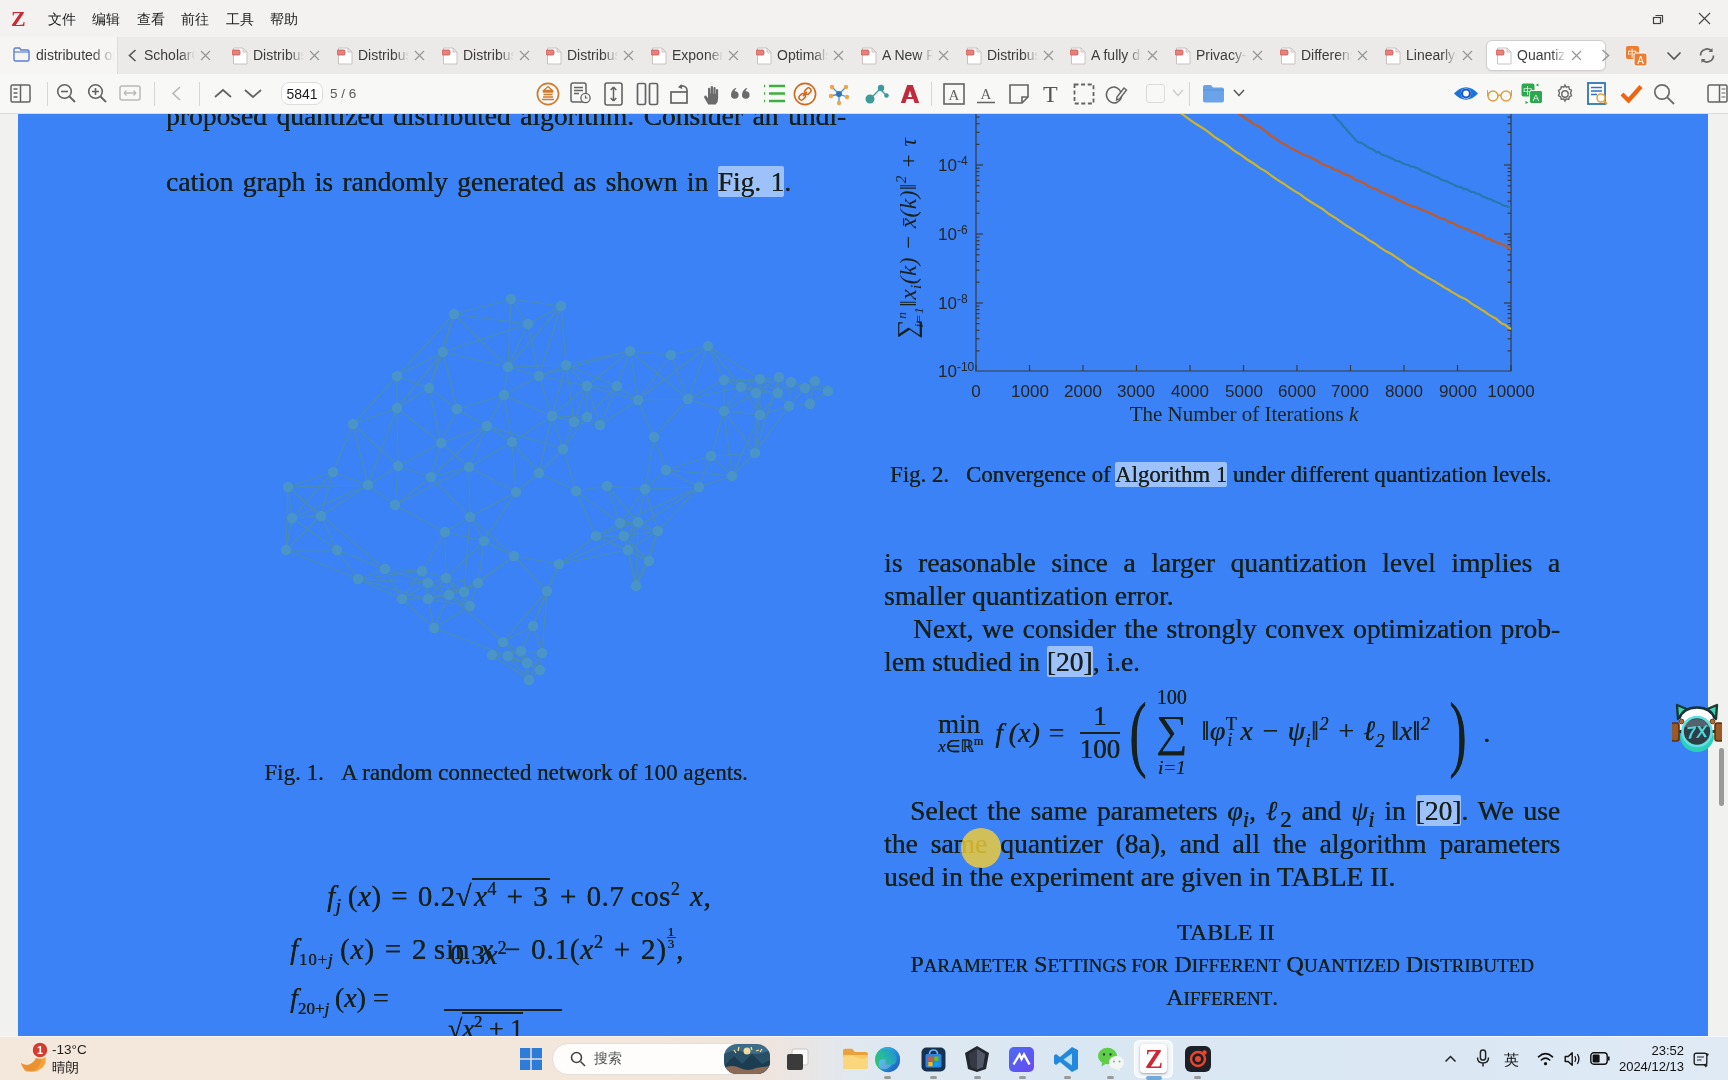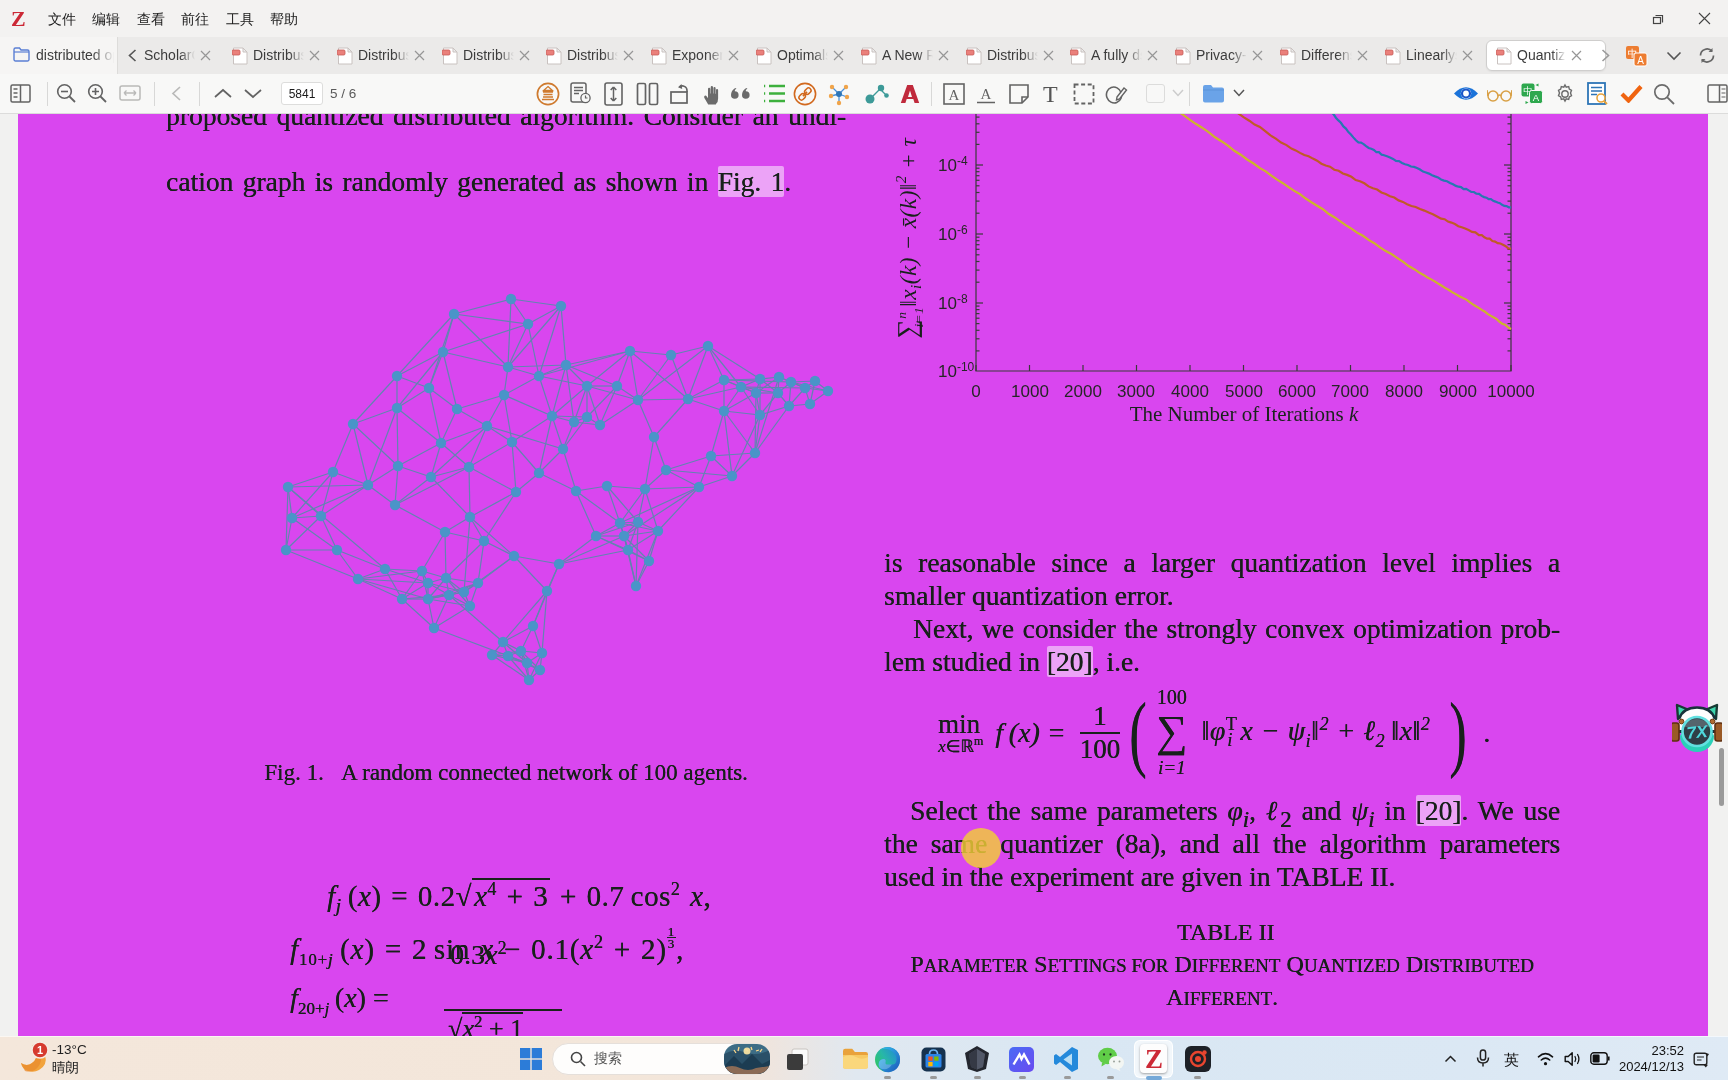--- a/index.html
+++ b/index.html
@@ -1,21 +1,21 @@
 <!DOCTYPE html>
 <html><head><meta charset="utf-8">
 <style>
 *{margin:0;padding:0;box-sizing:border-box}
 html,body{width:1728px;height:1080px;overflow:hidden;font-family:"Liberation Sans",sans-serif;background:#f1f1f0}
 .abs{position:absolute}
 #titlebar{position:absolute;left:0;top:0;width:1728px;height:37px;background:#f3f2f1}
 #tabbar{position:absolute;left:0;top:37px;width:1728px;height:37px;background:#ebeae9}
 #toolbar{position:absolute;left:0;top:74px;width:1728px;height:40px;background:#f8f8f7;border-bottom:1px solid #dcdcdb}
 #viewer{position:absolute;left:0;top:114px;width:1728px;height:922px;background:#f1f1f0;overflow:hidden}
-#page{position:absolute;left:18px;top:0;width:1690px;height:922px;background:#d946ef;overflow:hidden}
+#page{position:absolute;left:18px;top:0;width:1690px;height:922px;background:#3b82f6;overflow:hidden}
 #taskbar{position:absolute;left:0;top:1036px;width:1728px;height:44px;border-top:1px solid rgba(255,255,255,0.65);background:linear-gradient(90deg,#f4e7db 0%,#f3e6da 38%,#efe5de 44.5%,#e0e8f0 49.5%,#d9e7f3 62%,#dbe8f4 85%,#dfeaf5 100%)}
 .mi{color:#1a1a1a;font-size:14px}
 .tabtxt{font-size:14px;color:#3c3c3c;white-space:nowrap}
 .fade{-webkit-mask-image:linear-gradient(90deg,#000 70%,transparent 98%);mask-image:linear-gradient(90deg,#000 70%,transparent 98%)}
 .ser{font-family:"Liberation Serif",serif;color:#17211a;text-shadow:0.35px 0 0 currentColor}
 .just{text-align:justify;text-align-last:justify}
 svg{display:block}
 .hl{background:rgba(255,255,255,0.5);border-radius:2px}
 .ws25{word-spacing:2.5px}
 </style></head>
@@ -269,21 +269,21 @@
     <svg class="abs" style="left:169px;top:11px;position:absolute" width="16" height="17" viewBox="0 0 16 17">
       <path d="M11 2 L4 8.5 L11 15" fill="none" stroke="#b9b9b8" stroke-width="1.7"></path>
     </svg>
     <div class="abs" style="left:199px;top:8px;width:1px;height:24px;background:#d8d8d7"></div>
     <svg class="abs" style="left:213px;top:13px;position:absolute" width="20" height="13" viewBox="0 0 20 13">
       <path d="M2 10 L10 3 L18 10" fill="none" stroke="#636363" stroke-width="1.7"></path>
     </svg>
     <svg class="abs" style="left:243px;top:13px;position:absolute" width="20" height="13" viewBox="0 0 20 13">
       <path d="M2 3 L10 10 L18 3" fill="none" stroke="#636363" stroke-width="1.7"></path>
     </svg>
-    <div class="abs" style="left:281px;top:8px;width:42px;height:23px;background:#fff;border:1px solid #dddddc;border-radius:3px;font-size:12px;color:#1a1a1a;text-align:center;line-height:22px">5841</div>
+    <div class="abs" style="left:281px;top:8px;width:42px;height:23px;background:#fff;border:1px solid #dddddc;border-radius:8px;font-size:14px;color:#1a1a1a;text-align:center;line-height:22px">5841</div>
     <span class="abs" style="left:330px;top:12px;font-size:13.5px;color:#5a5a5a">5 / 6</span>
     <svg class="abs" style="left:536px;top:8px;position:absolute" width="24" height="24" viewBox="0 0 24 24">
       <circle cx="12" cy="12" r="10.6" fill="none" stroke="#cf7a2e" stroke-width="1.7"></circle>
       <path d="M12 4.5 l4.5 4 h-9z M7 10 h10 M7.5 12.5 h9 M7 15 h10 M6 17.5 h12" stroke="#cf7a2e" stroke-width="1.3" fill="none"></path>
     </svg>
     <svg class="abs" style="left:570px;top:8px;position:absolute" width="22" height="23" viewBox="0 0 22 23">
       <rect x="1" y="1" width="15" height="19" rx="2" fill="none" stroke="#636363" stroke-width="1.5"></rect>
       <path d="M4 5.5 h9 M4 8.5 h9 M4 11.5 h5" stroke="#636363" stroke-width="1.3"></path>
       <circle cx="15.5" cy="16" r="4.6" fill="#f8f8f7" stroke="#636363" stroke-width="1.3"></circle>
       <path d="M15.5 13.5 v2.5 h2" stroke="#636363" stroke-width="1.2" fill="none"></path>
@@ -946,20 +946,21 @@
           <text x="1350" y="397" text-anchor="middle">7000</text>
           <text x="1404" y="397" text-anchor="middle">8000</text>
           <text x="1458" y="397" text-anchor="middle">9000</text>
           <text x="1511" y="397" text-anchor="middle">10000</text>
         </g>
         <text x="1244" y="421" text-anchor="middle" font-family="Liberation Serif" font-size="21" fill="#1a241c">The Number of Iterations <tspan font-style="italic">k</tspan></text>
         <g transform="translate(916,238) rotate(-90)">
           <text text-anchor="middle" font-family="Liberation Serif" font-size="23.5" font-style="italic" letter-spacing="0.4" fill="#17211a"><tspan font-style="normal" font-size="27">∑</tspan><tspan font-size="13.5" dy="-10">n</tspan><tspan font-size="13.5" dy="17" dx="-16">i=1</tspan><tspan dy="-7">‖x</tspan><tspan font-size="15" dy="5">i</tspan><tspan dy="-5">(k) − x̄(k)‖</tspan><tspan font-size="15" dy="-10">2</tspan><tspan dy="10"> + τ</tspan></text>
         </g>
       </svg>
+<div class="abs ser " style="left:872px;top:348px;width:676px;font-size:22.8px;white-space:nowrap;">Fig. 2.&nbsp;&nbsp;&nbsp;Convergence of <span class="hl">Algorithm 1</span> under different quantization levels.</div>
 <div class="abs ser just" style="left:866px;top:433px;width:676px;font-size:27.5px;">is reasonable since a larger quantization level implies a</div>
 <div class="abs ser " style="left:866px;top:466px;width:676px;font-size:27.5px;white-space:nowrap;">smaller quantization error.</div>
 <div class="abs ser just" style="left:866px;top:499px;width:676px;font-size:27.5px;"><span style="padding-left:29px"></span>Next, we consider the strongly convex optimization prob-</div>
 <div class="abs ser " style="left:866px;top:532px;width:676px;font-size:27.5px;white-space:nowrap;">lem studied in <span class="hl">[20]</span>, i.e.</div>
 <div class="abs ser just" style="left:866px;top:681px;width:676px;font-size:27.5px;"><span style="padding-left:26px"></span>Select the same parameters <i>φ<sub>i</sub></i>, <i>ℓ</i><sub>2</sub> and <i>ψ<sub>i</sub></i> in <span class="hl">[20]</span>. We use</div>
 <div class="abs ser just" style="left:866px;top:714px;width:676px;font-size:27.5px;">the same quantizer (8a), and all the algorithm parameters</div>
 <div class="abs ser " style="left:866px;top:747px;width:676px;font-size:27.5px;white-space:nowrap;">used in the experiment are given in TABLE II.</div>
 <div class="abs" style="left:943px;top:714px;width:40px;height:40px;border-radius:50%;background:rgba(243,206,55,0.82)"></div>
 <div class="abs ser " style="left:1159px;top:805px;width:676px;font-size:24px;white-space:nowrap;">TABLE II</div>
 <div class="abs ser" style="left:866px;top:837px;width:676px;text-align:center;font-size:24px;white-space:nowrap">P<span style="font-size:19px">ARAMETER</span> S<span style="font-size:19px">ETTINGS FOR</span> D<span style="font-size:19px">IFFERENT</span> Q<span style="font-size:19px">UANTIZED</span> D<span style="font-size:19px">ISTRIBUTED</span></div>

